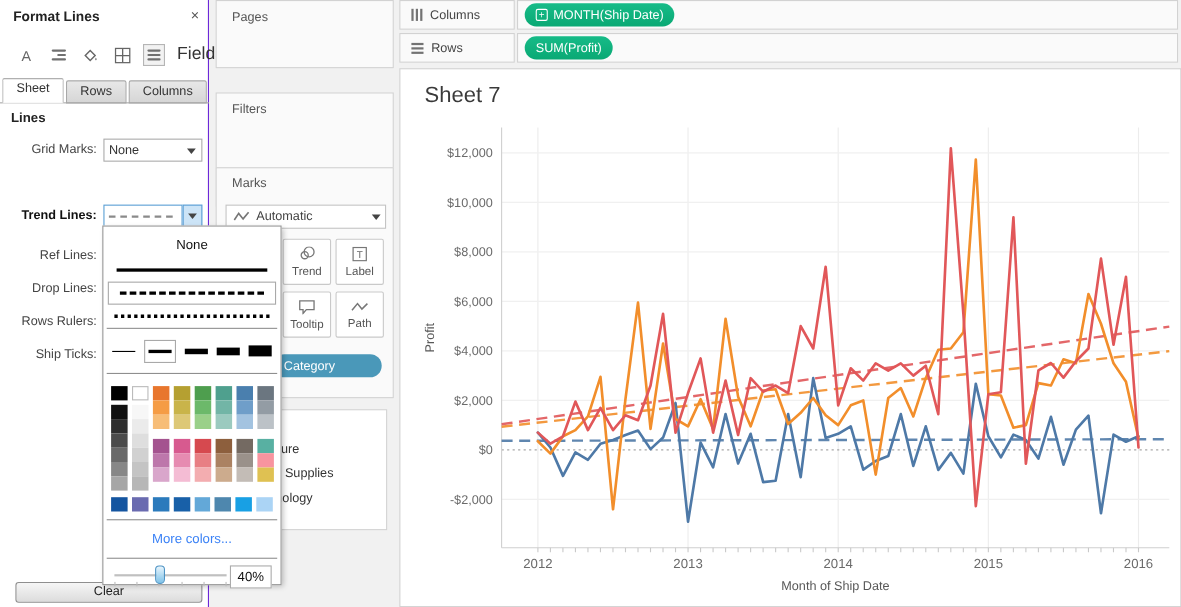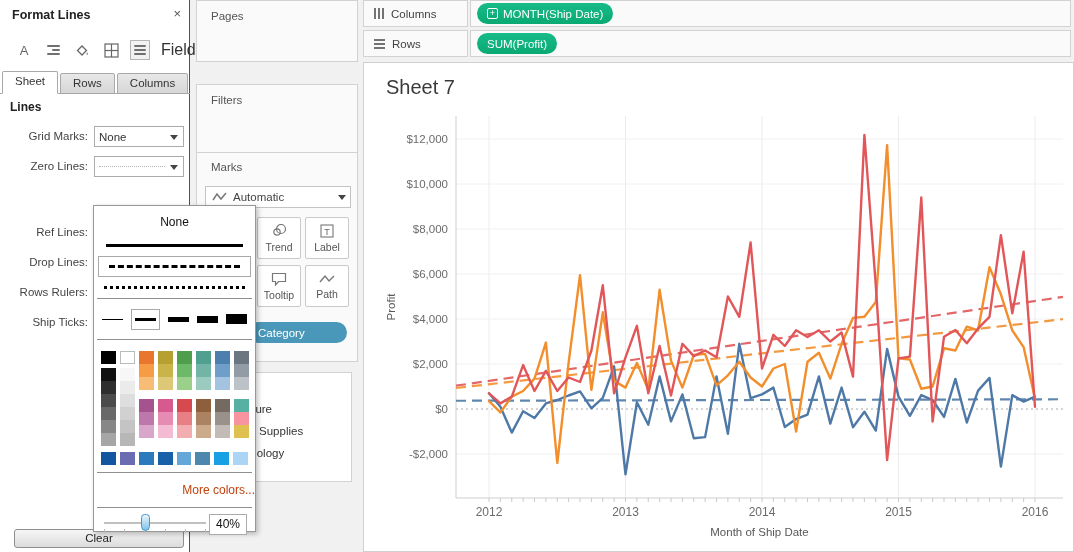--- a/index.html
+++ b/index.html
@@ -47,21 +47,21 @@
   .thick-box{border:1px solid #a9a9a9;padding:8px 3px;display:flex;align-items:center;}
   .palette{padding:6px 7px 2px;}
   .pal-cols{display:flex;gap:4px;}
   .pal-col{display:flex;flex-direction:column;width:15px;}
   .sw{width:15px;height:13px;}
   .sw.white{border:1px solid #bbb;}
   .strip{display:flex;flex-direction:column;margin-top:4px;}
   .strip .cell{width:15px;height:13px;}
   .strip.gap{margin-top:9px;}
   .blues-row{display:flex;gap:4px;margin-top:6px;}
-  .more-colors{text-align:right;font-size:12px;color:#c2410c;padding:5px 0;}
+  .more-colors{text-align:center;font-size:12px;color:#3b82f6;padding:5px 0;}
   .slider-row{position:relative;height:30px;margin:4px 8px 0;}
   .slider-track{position:absolute;left:2px;top:9px;width:102px;border-top:2px solid #c0c0c0;}
   .slider-ticks{position:absolute;left:2px;top:16px;width:102px;display:flex;justify-content:space-between;}
   .slider-ticks i{width:1px;height:4px;background:#bbb;}
   .slider-thumb{position:absolute;top:1px;width:9px;height:17px;background:linear-gradient(#e8f5fd,#7ec2e8);border:1px solid #4d93c4;border-radius:4px 4px 5px 5px;}
   .pct-box{position:absolute;right:0;top:1px;width:38px;height:21px;border:1px solid #ababab;text-align:center;line-height:19px;font-size:12px;color:#111;background:#fff;}
 
   
   .shelf-box{position:absolute;background:#fafafa;border:1px solid #d2d2d2;}
   .shelf-label{position:absolute;left:14px;top:9px;color:#555;}
@@ -147,26 +147,28 @@
     <div class="fp-body-line"></div>
     <div class="fp-section-title">Lines</div>
 
     <div class="fp-row" style="top:126px">
       <span class="fp-label">Grid Marks:</span>
       <span class="combo" style="width:90px">
         <span>None</span>
         <span class="caret-down"></span>
       </span>
     </div>
-    <div class="fp-row" style="top:156px">
-      <span class="fp-label">Zero Lines:</span>
-      <span class="combo" style="width:90px">
-        <span class="preview-dotted"></span>
-        <span class="caret-down"></span>
-      </span>
+    <div class="fp-row" style="top:186px">
+      <span class="fp-label bold">Trend Lines:</span>
+      <span class="combo" style="width:72px;border-color:#5a9fd4">
+        <span class="preview-dashed"></span>
+      </span>
+      <span class="combo-arrow-btn">
+          <span class="caret-down"></span>
+        </span>
     </div>
     <div class="fp-row" style="top:222px">
       <span class="fp-label">Ref Lines:</span>
     </div>
     <div class="fp-row" style="top:252px">
       <span class="fp-label">Drop Lines:</span>
     </div>
     <div class="fp-row" style="top:282px">
       <span class="fp-label">Rows Rulers:</span>
     </div>

